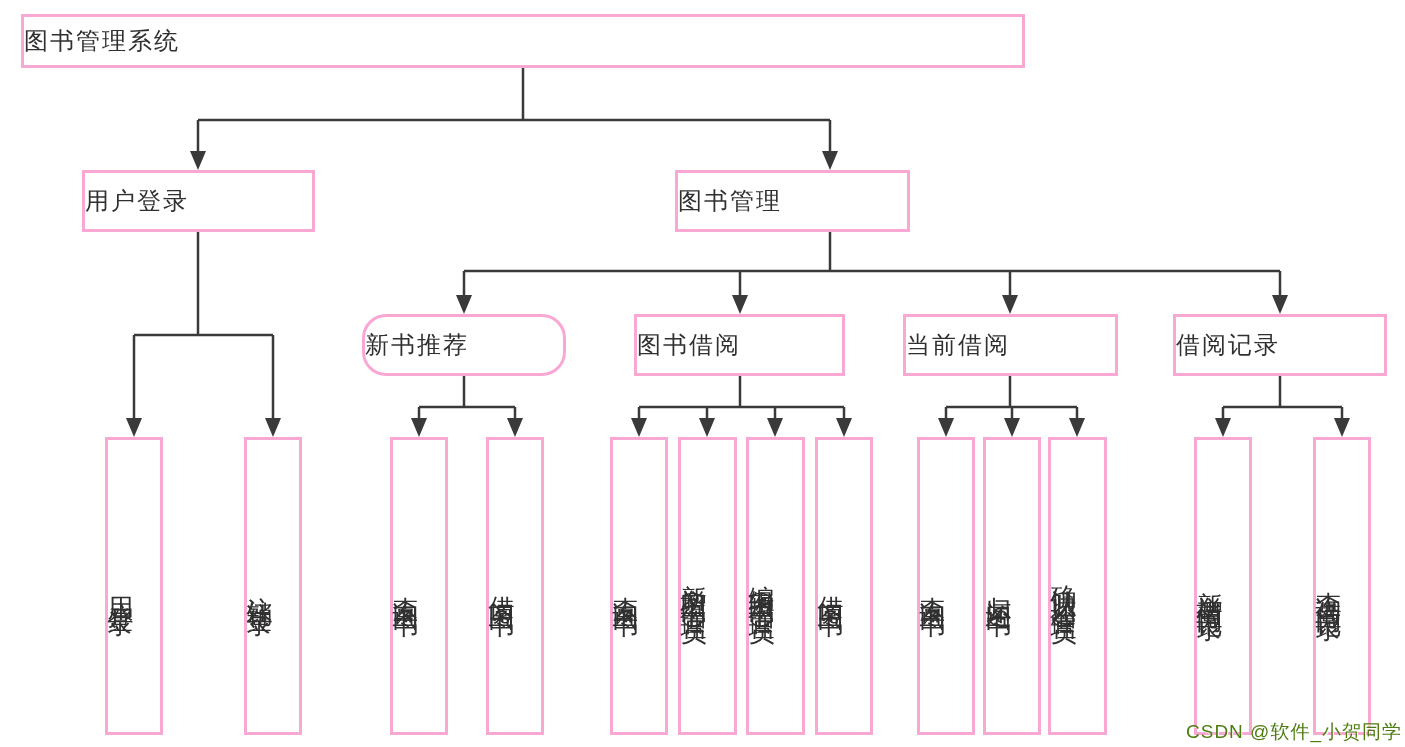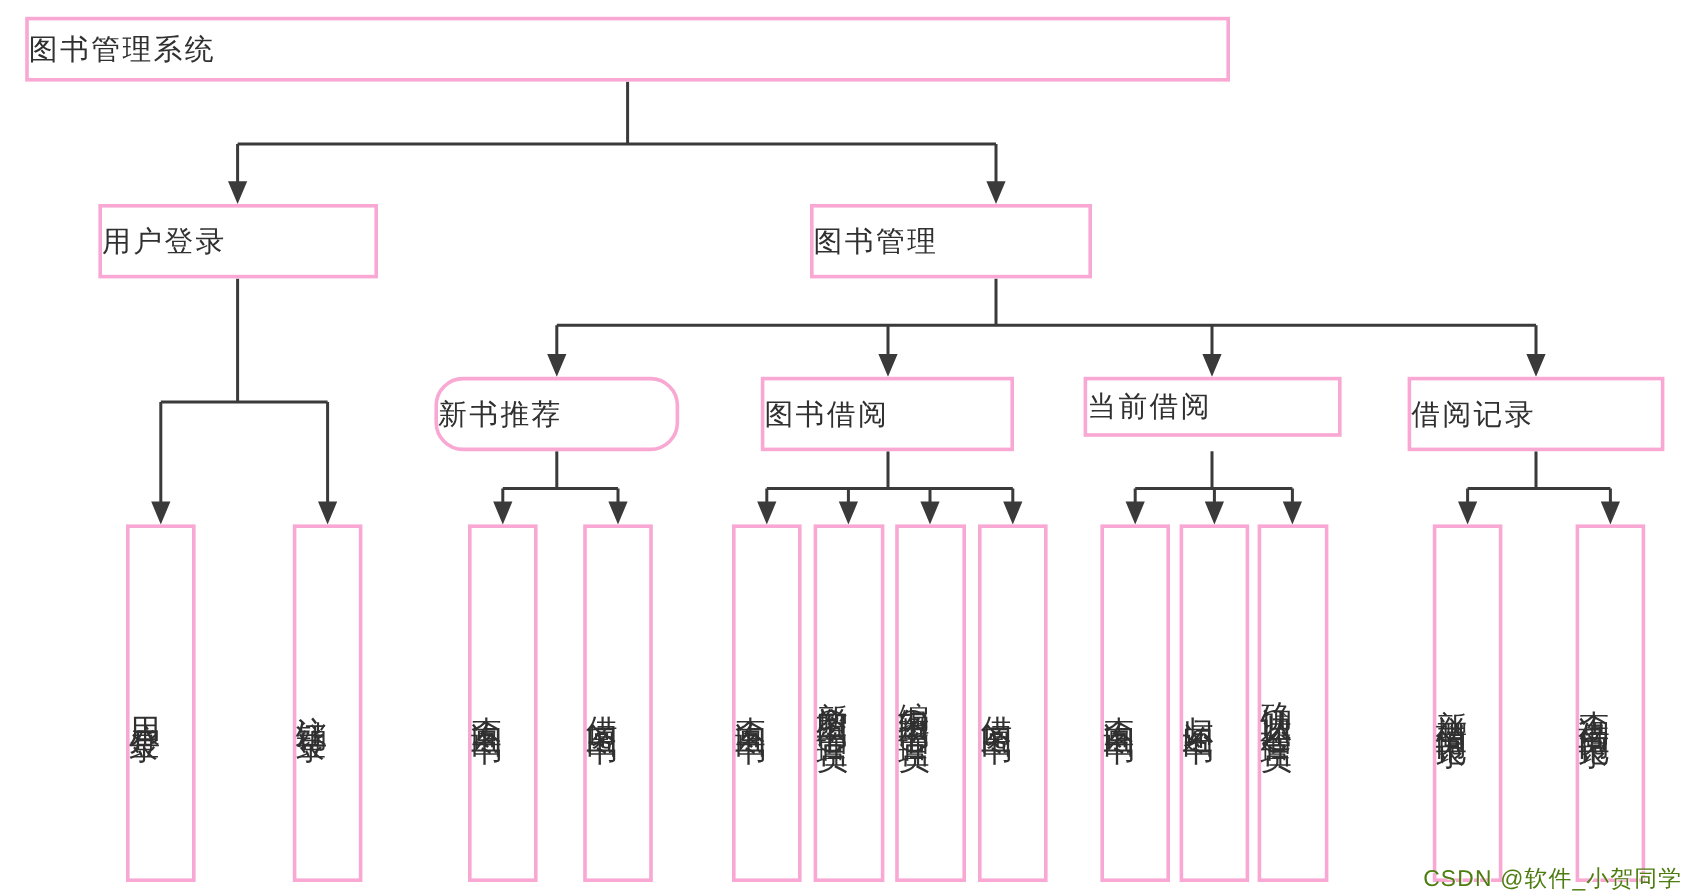--- a/index.html
+++ b/index.html
@@ -78,21 +78,21 @@
   <div class="node hbox" style="left:675px;top:170px;width:235px;height:62px;">
     <span>图书管理</span>
   </div>
 
   <div class="node hbox" style="left:362px;top:314px;width:204px;height:62px;border-radius:24px;">
     <span>新书推荐</span>
   </div>
   <div class="node hbox" style="left:634px;top:314px;width:211px;height:62px;">
     <span>图书借阅</span>
   </div>
-  <div class="node hbox" style="left:903px;top:314px;width:215px;height:50px;">
+  <div class="node hbox" style="left:903px;top:314px;width:215px;height:62px;">
     <span>当前借阅</span>
   </div>
   <div class="node hbox" style="left:1173px;top:314px;width:214px;height:62px;">
     <span>借阅记录</span>
   </div>
 
   <div class="node vbox" style="left:105px;">
     <span class="vtext">用户登录</span>
   </div>
   <div class="node vbox" style="left:244px;">

